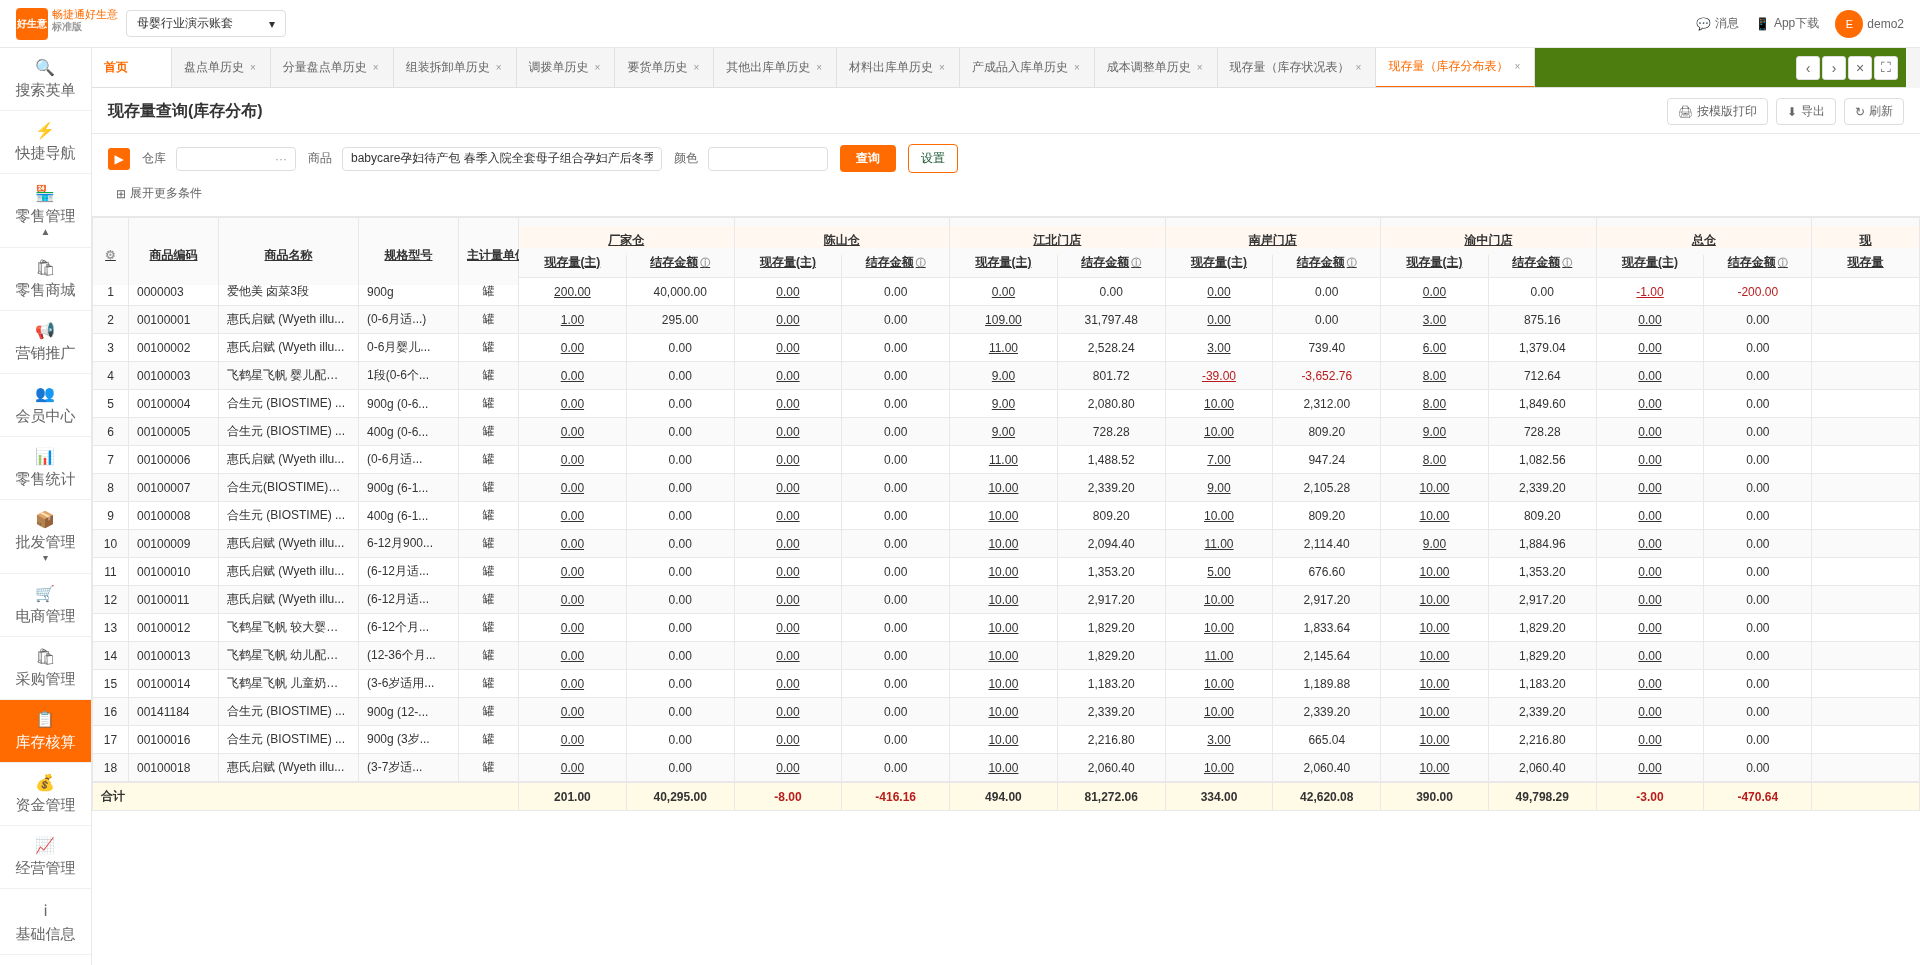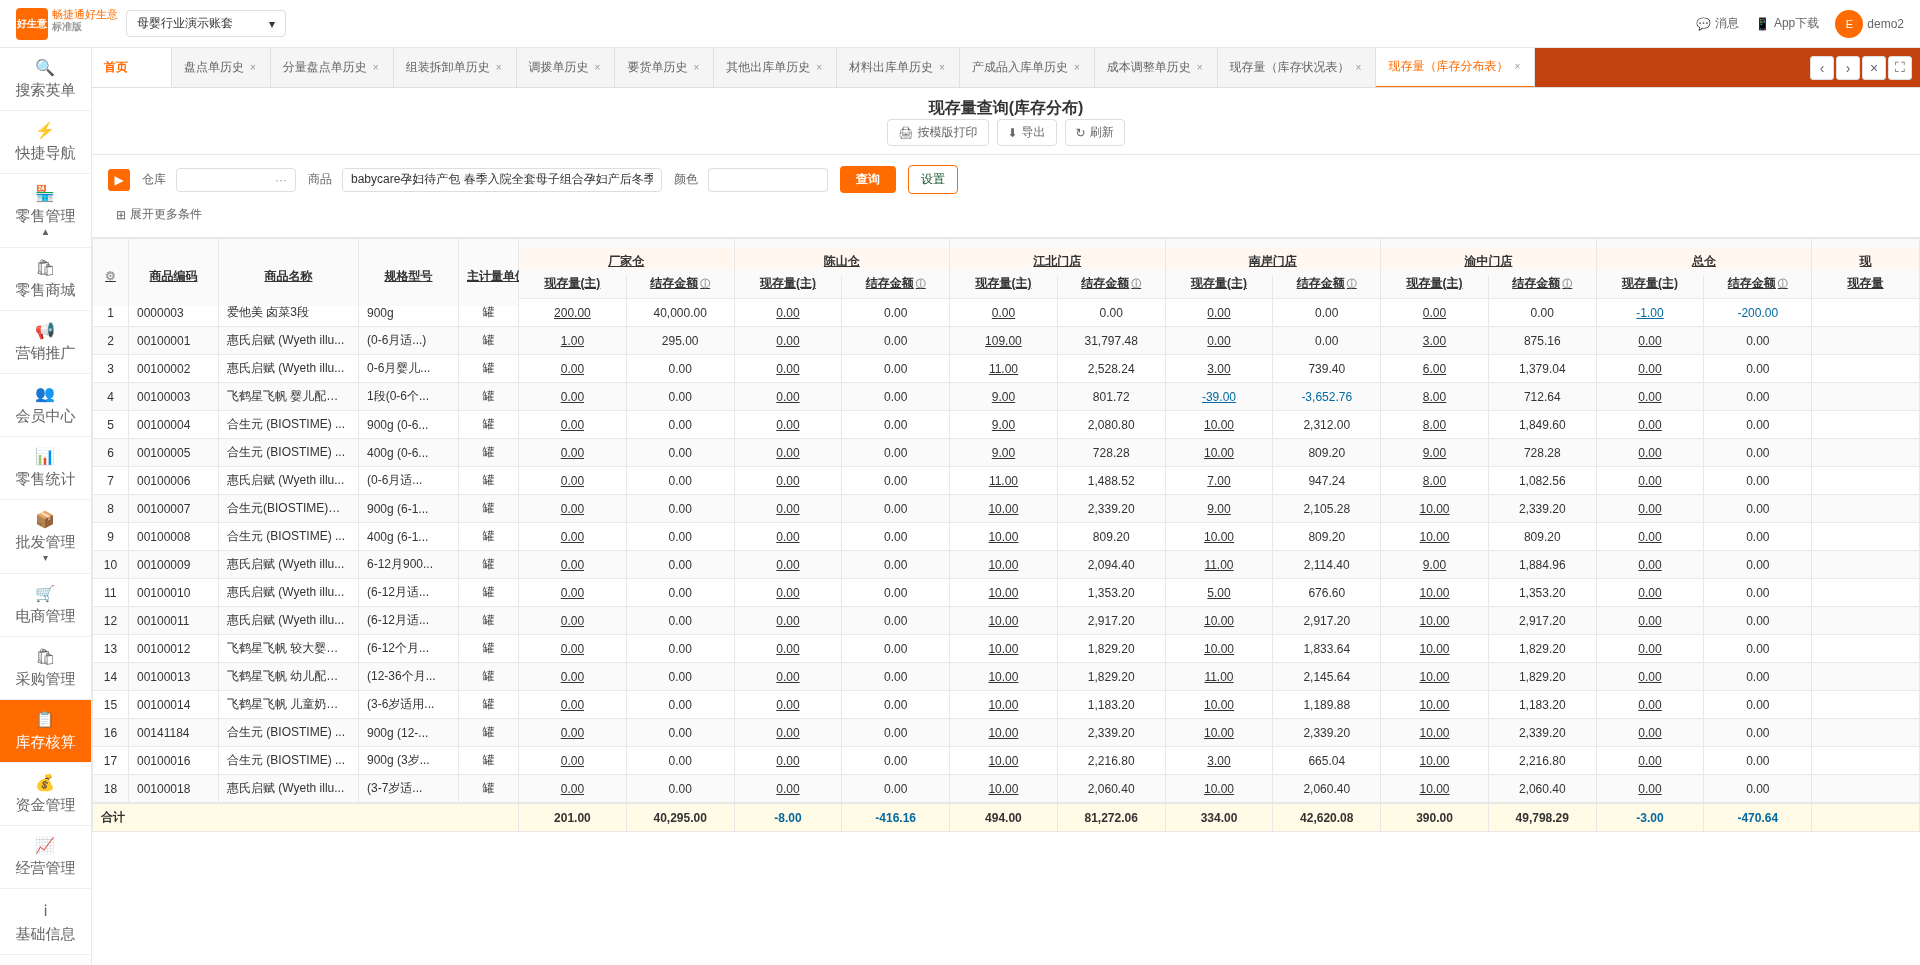--- a/index.html
+++ b/index.html
@@ -35,22 +35,22 @@
       padding: 10px 0; text-align: center; cursor: pointer; color: #666; font-size: 12px;
       border-bottom: 1px solid #f0f0f0;
     }
     .sidebar-item.active { background: #ff6b00; color: #fff; }
     .sidebar-item .sidebar-icon { font-size: 16px; margin-bottom: 2px; }
     .sidebar-item .sidebar-label { font-size: 15px; line-height: 1.4; }
     .sidebar-item .expand-arrow { font-size: 10px; }
 
     
     .tab-bar {
-      position: fixed; top: 48px; left: 92px; right: 0; height: 40px;
-      background: #c2410c; border-bottom: 1px solid #e0e0e0;
+      position: fixed; top: 48px; left: 92px; right: 14px; height: 40px;
+      background: #4d7c0f; border-bottom: 1px solid #e0e0e0;
       display: flex; align-items: center; overflow: hidden; z-index: 98;
     }
     .tab-bar-inner { display: flex; align-items: center; flex: 1; overflow: hidden; }
     .tab {
       display: flex; align-items: center; gap: 4px;
       padding: 0 12px; height: 40px; border-right: 1px solid #e0e0e0;
       cursor: pointer; white-space: nowrap; font-size: 12px; color: #666;
       background: #f5f5f5; min-width: 80px; flex-shrink: 0;
     }
     .tab.home { background: #fff; color: #ff6b00; font-weight: bold; }
@@ -61,21 +61,20 @@
 
     
     .main-content {
       position: fixed; top: 88px; left: 92px; right: 0; bottom: 0;
       background: #f0f0f0; overflow: hidden; display: flex; flex-direction: column;
     }
     .page-header {
       background: #fff; padding: 10px 16px 8px;
       display: flex; align-items: center; justify-content: space-between;
       border-bottom: 1px solid #e8e8e8;
-      flex-direction: column;
     }
     .page-title { font-size: 16px; font-weight: bold; color: #333; }
     .page-actions { display: flex; align-items: center; gap: 8px; }
     .page-action-btn {
       display: flex; align-items: center; gap: 4px; padding: 4px 10px;
       border: 1px solid #ddd; border-radius: 4px; cursor: pointer;
       font-size: 12px; color: #666; background: #fff;
     }
 
     
@@ -131,21 +130,21 @@
       font-weight: bold; color: #333; white-space: nowrap; position: sticky; top: 8px;
       background: #fafafa; z-index: 10; text-decoration: underline;
     }
     .data-table th.group-header { background: #fff7f0; color: #333; }
     .data-table td {
       border: 1px solid #e8e8e8; padding: 5px 8px; text-align: center;
       color: #333; white-space: nowrap; overflow: hidden; text-overflow: ellipsis;
     }
     .data-table tr:nth-child(even) td { background: #fafafa; }
     .data-table td.number { color: #333; cursor: pointer; text-decoration: underline; }
-    .data-table td.negative { color: #0369a1; }
+    .data-table td.negative { color: #b91c1c; }
     .data-table td.align-left { text-align: left; }
     .data-table tr.total-row td {
       background: #fffbe6; font-weight: bold; border-top: 2px solid #e8e8e8;
       position: sticky; bottom: 0; z-index: 5;
     }
     .col-seq { width: 36px; }
     .col-code { width: 90px; }
     .col-name { width: 140px; }
     .col-spec { width: 100px; }
     .col-unit { width: 60px; }

